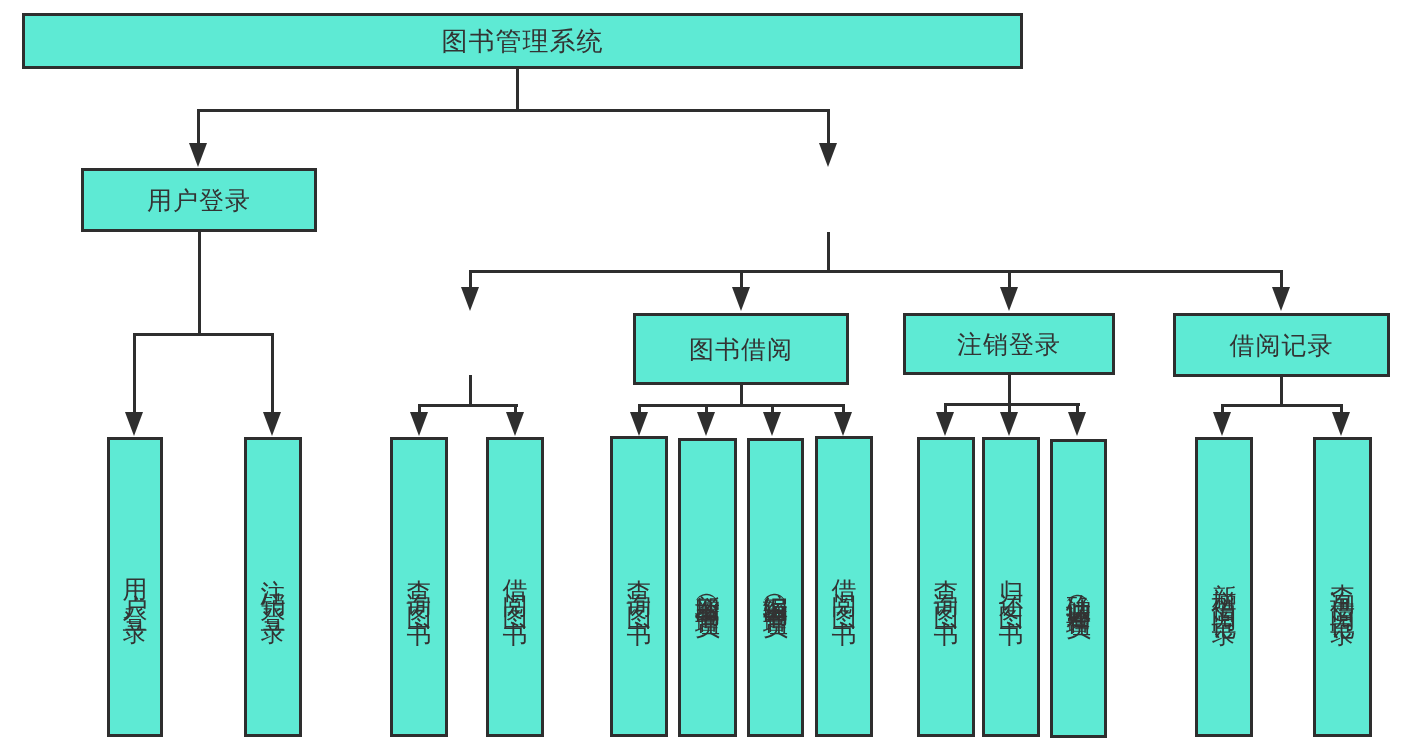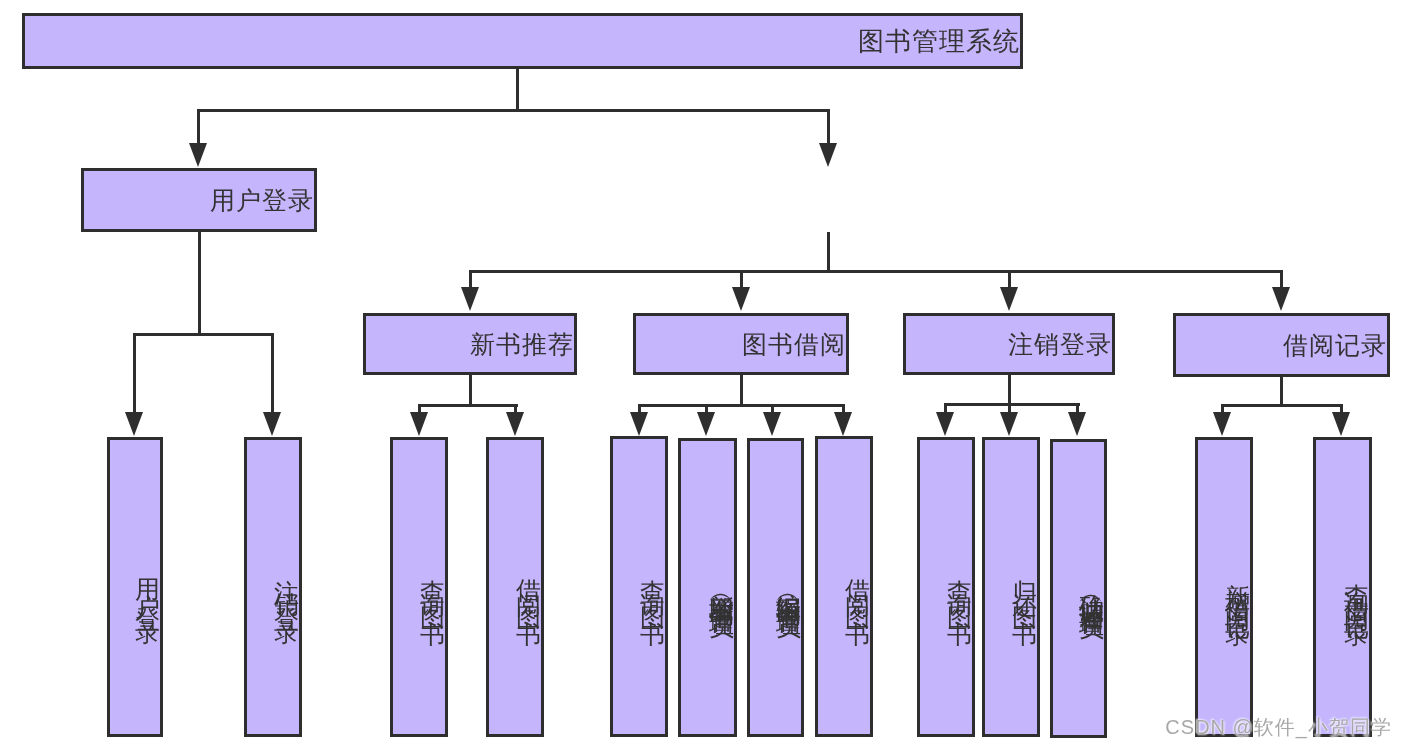--- a/index.html
+++ b/index.html
@@ -14,24 +14,24 @@
     background: var(--background);
     font-family: "Liberation Sans", "DejaVu Sans", sans-serif;
     color: var(--text);
     overflow: hidden;
   }
   #stage { position: relative; width: 1405px; height: 747px; }
 
   .box {
     position: absolute;
     border: 3px solid var(--line);
-    background: #c4b5fd;
+    background: #5eead4;
     display: flex;
     align-items: center;
-    justify-content: flex-end;
+    justify-content: center;
   }
   .hlabel {
     font-size: 25px;
     letter-spacing: 1px;
     color: var(--text);
     white-space: nowrap;
   }
   .root .hlabel { font-size: 26px; }
 
   .leaf { overflow: hidden; }
@@ -134,24 +134,21 @@
   <div class="arrow" style="left:1332px;top:412px"></div>
 
   <div class="box root" style="left:22px;top:13px;width:1001px;height:56px">
     <span class="hlabel">图书管理系统</span>
   </div>
 
   <div class="box" style="left:81px;top:168px;width:236px;height:64px">
     <span class="hlabel">用户登录</span>
   </div>
 
-  <div class="box" style="left:363px;top:313px;width:214px;height:62px">
-    <span class="hlabel">新书推荐</span>
-  </div>
-  <div class="box" style="left:633px;top:313px;width:216px;height:62px">
+  <div class="box" style="left:633px;top:313px;width:216px;height:72px">
     <span class="hlabel">图书借阅</span>
   </div>
   <div class="box" style="left:903px;top:313px;width:212px;height:62px">
     <span class="hlabel">注销登录</span>
   </div>
   <div class="box" style="left:1173px;top:313px;width:217px;height:64px">
     <span class="hlabel">借阅记录</span>
   </div>
 
   <div class="box leaf" style="left:107px;top:437px;width:56px;height:300px">
@@ -191,15 +188,14 @@
     <span class="vlabel ls-9">确认归还（管理员）</span>
   </div>
 
   <div class="box leaf" style="left:1195px;top:437px;width:58px;height:300px">
     <span class="vlabel ls-6">新增借阅记录</span>
   </div>
   <div class="box leaf" style="left:1313px;top:437px;width:59px;height:300px">
     <span class="vlabel ls-6">查询借阅记录</span>
   </div>
 
-  <div class="watermark">CSDN @软件_小贺同学</div>
 
 </div>
 
 </body></html>

